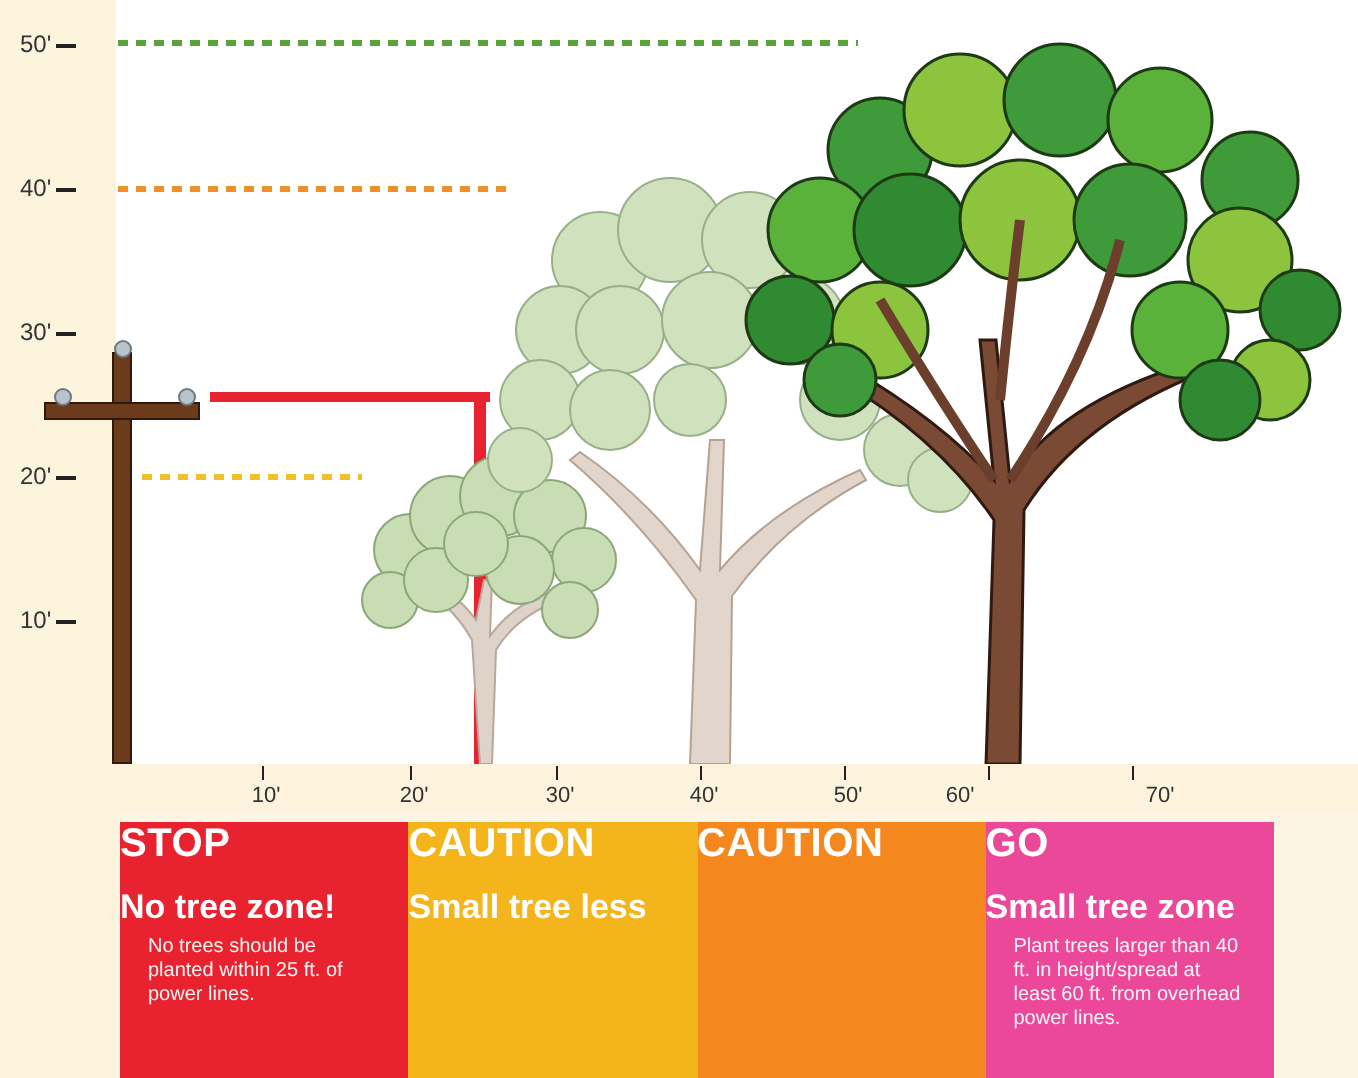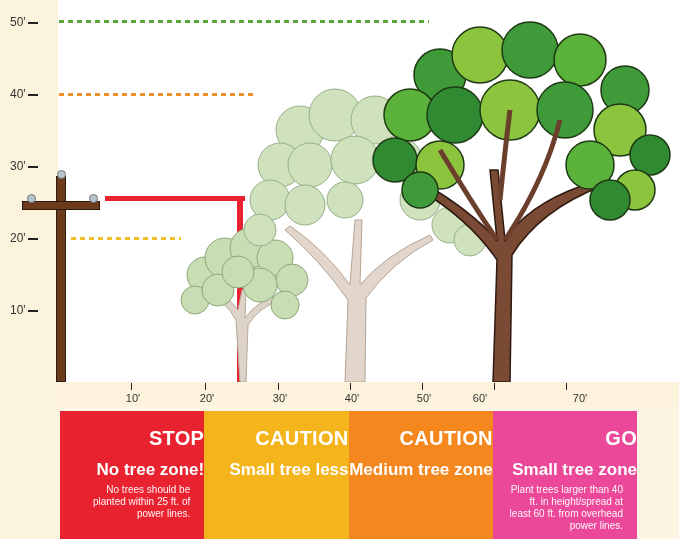--- a/index.html
+++ b/index.html
@@ -15,21 +15,21 @@
   .dash-green { background:repeating-linear-gradient(90deg,#5aa33a 0 5px,transparent 5px 9px); }
   .dash-orange { background:repeating-linear-gradient(90deg,#f0902a 0 5px,transparent 5px 9px); }
   .dash-yellow { background:repeating-linear-gradient(90deg,#f2c02a 0 5px,transparent 5px 9px); }
   .red-h { position:absolute; left:105px; top:196px; width:140px; height:5px; background:#e8232f; }
   .red-v { position:absolute; left:237px; top:196px; width:6px; height:186px; background:#e8232f; }
   .pole { position:absolute; left:56px; top:176px; width:10px; height:206px; background:#6b3b1c; border:1px solid #2e1a0c; box-sizing:border-box; }
   .crossarm { position:absolute; left:22px; top:201px; width:78px; height:9px; background:#6b3b1c; border:1px solid #2e1a0c; box-sizing:border-box; }
   .insulator { position:absolute; width:7px; height:7px; background:#b8c4cc; border-radius:50%; border:1px solid #6e7880; }
   .trees { position:absolute; left:0; top:0; width:679px; height:382px; }
   .zones { position:absolute; left:60px; top:411px; width:577px; height:128px; display:flex; }
-  .zone { flex:1; text-align:right; color:#fff; padding-top:16px; box-sizing:border-box; }
+  .zone { flex:1; text-align:left; color:#fff; padding-top:0; box-sizing:border-box; }
   .zone-title { font-size:20px; font-weight:bold; letter-spacing:0.3px; }
   .zone-sub { font-size:17px; font-weight:bold; margin-top:10px; }
   .zone-desc { font-size:10px; line-height:12px; margin-top:4px; padding:0 14px; opacity:0.95; }
 </style>
 </head>
 <body>
 
 <div class="left-strip"></div>
 <div class="plot-area"></div>
 <div class="axis-band"></div>
@@ -136,20 +136,19 @@
     <div class="zone-title">STOP</div>
     <div class="zone-sub">No tree zone!</div>
     <div class="zone-desc">No trees should be planted within 25 ft. of power lines.</div>
   </div>
   <div class="zone" style="background:#f3b41c">
     <div class="zone-title">CAUTION</div>
     <div class="zone-sub">Small tree less</div>
   </div>
   <div class="zone" style="background:#f5871f">
     <div class="zone-title">CAUTION</div>
-    <div class="zone-sub">Medium tree zone</div>
   </div>
   <div class="zone" style="background:#ec4899">
     <div class="zone-title">GO</div>
     <div class="zone-sub">Small tree zone</div>
     <div class="zone-desc">Plant trees larger than 40 ft. in height/spread at least 60 ft. from overhead power lines.</div>
   </div>
 </div>
 
 </body></html>

